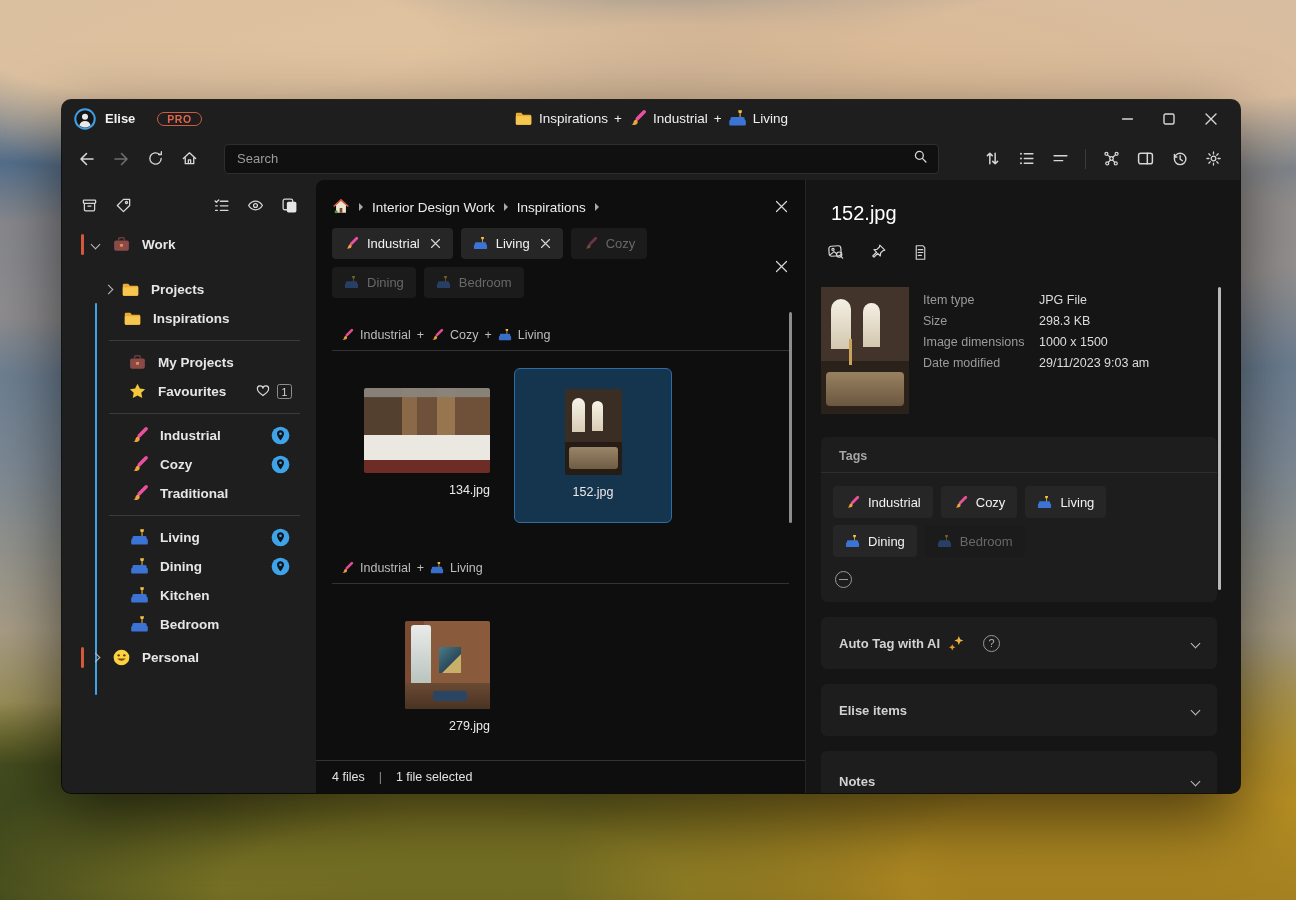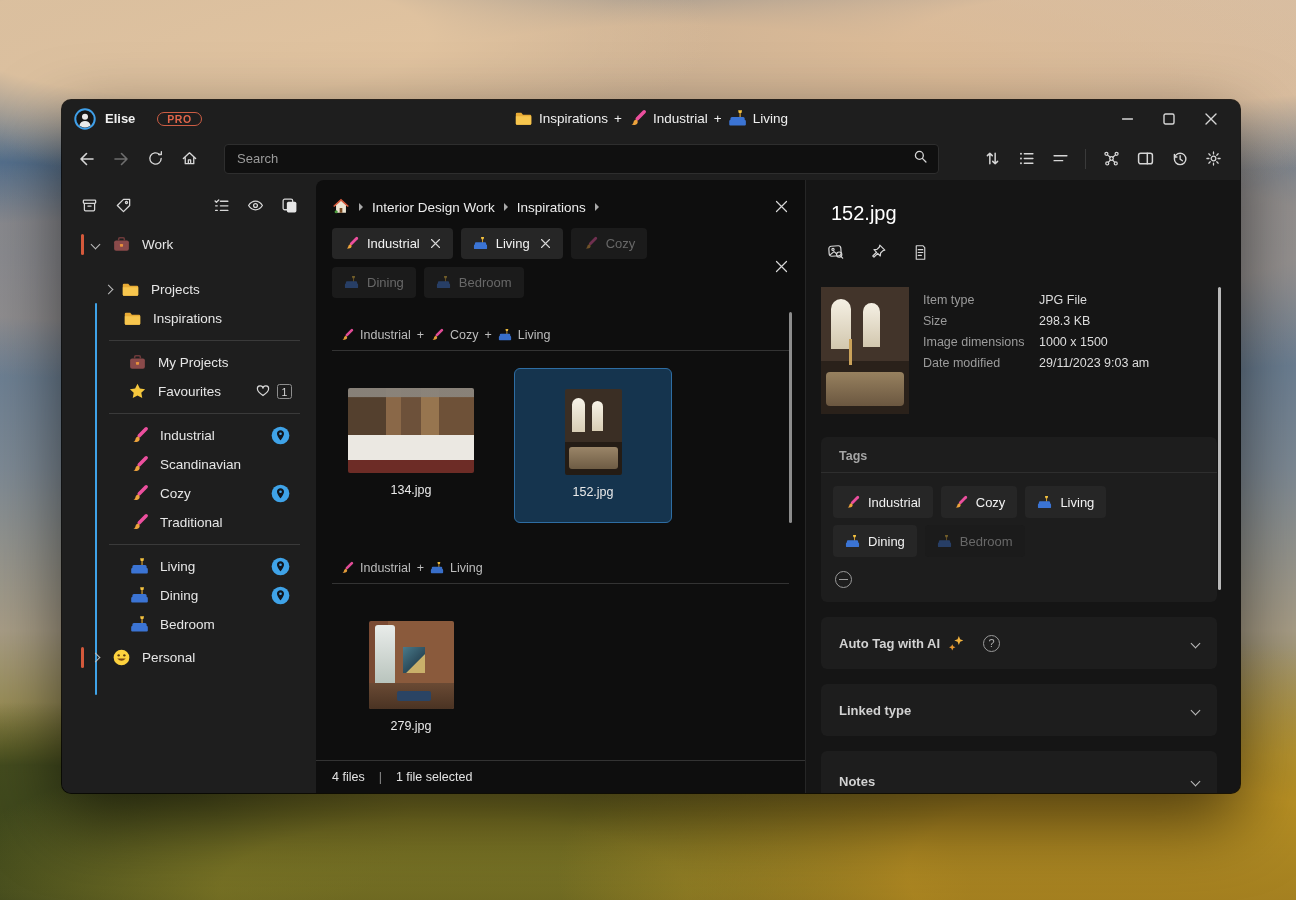--- a/index.html
+++ b/index.html
@@ -57,21 +57,21 @@
   .sb-icons .sp{ flex:1; }
   .tree{ position:relative; margin-top:8px; }
   .guide-blue{ position:absolute; left:33px; top:73px; width:2px; height:392px; background:#3fa3e8; border-radius:1px;}
   .trow{ position:relative; display:flex; align-items:center; height:29px; color:#e6e6e6; font-size:13.5px; }
   .trow .accent{ position:absolute; left:19px; top:4px; width:2.5px; height:21px; background:#d4593b; border-radius:2px;}
   .chev{ width:7px; height:7px; border-right:1.6px solid #bdbdbd; border-bottom:1.6px solid #bdbdbd; flex:0 0 auto;}
   .chev.right{ transform:rotate(-45deg); }
   .chev.down{ transform:rotate(45deg); }
   .tico{ width:19px; height:19px; flex:0 0 auto; display:flex; }
   .tico svg{ width:100%; height:100%; }
-  .tlabel{ margin-left:11px; }
+  .tlabel{ margin-left:11px;font-weight:bold; }
   .trow .pinbadge{ margin-left:auto; margin-right:26px; width:19px; height:19px; }
   .fav-extras{ margin-left:auto; margin-right:24px; display:flex; align-items:center; gap:7px; }
   .count-box{ min-width:15px; height:15px; border:1px solid #8e8e8e; border-radius:2.5px; color:#d9d9d9; font-size:10.5px; display:flex; align-items:center; justify-content:center; padding:0 2px;}
   .sdiv{ height:1px; background:#3a3a3a; margin:7px 16px 7px 47px; }
 
   
   .main{ flex:1; position:relative; background:#0e0e0e; border-radius:8px 0 0 0; min-width:0; }
   .m-head{ padding:14px 16px 0 16px; position:relative; }
   .crumbs{ display:flex; align-items:center; height:26px; color:#ececec; font-size:13.5px; gap:9px;}
   .crumb{ display:flex; align-items:center; gap:9px; }
@@ -90,21 +90,21 @@
   .m-scroll{ padding:0 16px; }
   .ghead{ display:flex; align-items:center; gap:6px; margin:30px 0 0 8px; color:#bdbdbd; font-size:12.5px; }
   .ghead .gico{ width:14px; height:14px; display:flex; opacity:.95; }
   .ghead .gico svg{ width:100%; height:100%; }
   .gdiv{ height:1px; background:#333; margin:8px 0 0 0; }
   .files{ display:flex; align-items:flex-start; margin-top:17px; }
   .fcard{ display:flex; flex-direction:column; align-items:center; border-radius:6px; }
   .fcard .thumb{ border-radius:2px; }
   .fname{ color:#eaeaea; font-size:12.5px; margin-top:10px; }
   .fcard.sel{ background:#15344e; border:1px solid #2e6da3; padding:20px 16px 0 16px; width:158px; height:155px; margin-left:24px; }
-  .fcard.plain{ padding-top:20px; width:158px; }
+  .fcard.plain{ padding-top:20px; width:158px;align-items:flex-end; }
 
   .thumb134{ width:126px; height:85px;
     background:
       linear-gradient(180deg, rgba(138,132,124,.95) 0 11%, transparent 11.2%),
       linear-gradient(0deg, #6d2c26 0 15%, #ebe8e2 15.2% 45%, transparent 45.2%),
       linear-gradient(90deg,#54402e 0 30%,#8a6848 30.2% 42%,#6d513a 42.2% 58%,#97754f 58.2% 72%,#6e5138 72.2% 100%);
   }
   .thumb-tall{ position:relative; width:57px; height:86px; background:linear-gradient(180deg,#3a2e24 0 62%,#241c15 62% 100%); overflow:hidden;}
   .thumb-tall .w{ position:absolute; top:9px; width:13px; height:34px; background:linear-gradient(180deg,#f7f3e8,#d8cdb4); border-radius:7px 7px 0 0; }
   .thumb-tall .w1{ left:7px; } .thumb-tall .w2{ left:27px; width:11px; height:30px; top:12px;}
@@ -429,29 +429,20 @@
                   <circle cx="10" cy="8.2" r="1.4" fill="#3fa3e8"></circle>
                 </svg></span>
         </div>
         <div class="trow" style="padding-left:68px;">
           <span class="tico">
                 <svg viewBox="0 0 16 16">
                   <path d="M13.6 2.4 7.8 8.2" stroke="#ec4f9e" stroke-width="3" stroke-linecap="round"></path>
                   <path d="M7 8.8c-1.5.3-2.2 1-2.6 3-.1.7-.9 1-1.5 1.3 1.3.5 3.4.6 4.5-.5.9-.9 1-2.3.3-3z" fill="#eda33c"></path>
                 </svg>
               </span>
-          <span class="tlabel">Scandinavian</span>
-        </div>
-        <div class="trow" style="padding-left:68px;">
-          <span class="tico">
-                <svg viewBox="0 0 16 16">
-                  <path d="M13.6 2.4 7.8 8.2" stroke="#ec4f9e" stroke-width="3" stroke-linecap="round"></path>
-                  <path d="M7 8.8c-1.5.3-2.2 1-2.6 3-.1.7-.9 1-1.5 1.3 1.3.5 3.4.6 4.5-.5.9-.9 1-2.3.3-3z" fill="#eda33c"></path>
-                </svg>
-              </span>
           <span class="tlabel">Cozy</span>
           <span class="pinbadge"><svg viewBox="0 0 20 20">
                   <circle cx="10" cy="10" r="9.3" fill="#3fa3e8"></circle>
                   <path d="M10 4.6c-2.1 0-3.7 1.6-3.7 3.6 0 2.7 3.7 6.9 3.7 6.9s3.7-4.2 3.7-6.9c0-2-1.6-3.6-3.7-3.6z" fill="#10151c"></path>
                   <circle cx="10" cy="8.2" r="1.4" fill="#3fa3e8"></circle>
                 </svg></span>
         </div>
         <div class="trow" style="padding-left:68px;">
           <span class="tico">
                 <svg viewBox="0 0 16 16">
@@ -486,20 +477,30 @@
                   <path d="M8.5 1h3.3l-.5 2.4H9z" fill="#f4c23f"></path>
                   <path d="M2 8q0-1.3 1.3-1.3h9.4Q14 6.7 14 8v1q1 .1 1 1.3v2.7q0 .9-.9.9H1.9q-.9 0-.9-.9v-2.7Q1 9.1 2 9z" fill="#3b74d4"></path>
                 </svg>
               </span>
           <span class="tlabel">Dining</span>
           <span class="pinbadge"><svg viewBox="0 0 20 20">
                   <circle cx="10" cy="10" r="9.3" fill="#3fa3e8"></circle>
                   <path d="M10 4.6c-2.1 0-3.7 1.6-3.7 3.6 0 2.7 3.7 6.9 3.7 6.9s3.7-4.2 3.7-6.9c0-2-1.6-3.6-3.7-3.6z" fill="#10151c"></path>
                   <circle cx="10" cy="8.2" r="1.4" fill="#3fa3e8"></circle>
                 </svg></span>
+        </div>
+        <div class="trow" style="padding-left:68px;">
+          <span class="tico">
+                <svg viewBox="0 0 16 16">
+                  <rect x="9.6" y="2.8" width="1.1" height="4.4" fill="#c69433"></rect>
+                  <path d="M8.5 1h3.3l-.5 2.4H9z" fill="#f4c23f"></path>
+                  <path d="M2 8q0-1.3 1.3-1.3h9.4Q14 6.7 14 8v1q1 .1 1 1.3v2.7q0 .9-.9.9H1.9q-.9 0-.9-.9v-2.7Q1 9.1 2 9z" fill="#3b74d4"></path>
+                </svg>
+              </span>
+          <span class="tlabel">Kitchen</span>
         </div>
         <div class="trow" style="padding-left:68px;">
           <span class="tico">
                 <svg viewBox="0 0 16 16">
                   <rect x="9.6" y="2.8" width="1.1" height="4.4" fill="#c69433"></rect>
                   <path d="M8.5 1h3.3l-.5 2.4H9z" fill="#f4c23f"></path>
                   <path d="M2 8q0-1.3 1.3-1.3h9.4Q14 6.7 14 8v1q1 .1 1 1.3v2.7q0 .9-.9.9H1.9q-.9 0-.9-.9v-2.7Q1 9.1 2 9z" fill="#3b74d4"></path>
                 </svg>
               </span>
           <span class="tlabel">Bedroom</span>
@@ -825,21 +826,21 @@
               <svg viewBox="0 0 16 16">
                 <path d="M10.2 1l1.2 3 3 1.2-3 1.2-1.2 3-1.2-3-3-1.2 3-1.2z" fill="#f2b23e"></path>
                 <path d="M4 8.6l.9 2.1 2.1.9-2.1.9-.9 2.1-.9-2.1-2.1-.9 2.1-.9z" fill="#e8972e"></path>
               </svg>
             </span>
         <span class="helpc"></span>
         <span class="chev down"></span>
       </div>
 
       <div class="card sect">
-        <span class="slabel">Linked type</span>
+        <span class="slabel">Elise items</span>
         <span class="chev down"></span>
       </div>
 
       <div class="card sect notes-card">
         <span class="slabel">Notes</span>
         <span class="chev down"></span>
       </div>
 
       <div class="d-scrollbar"></div>
     </div>

